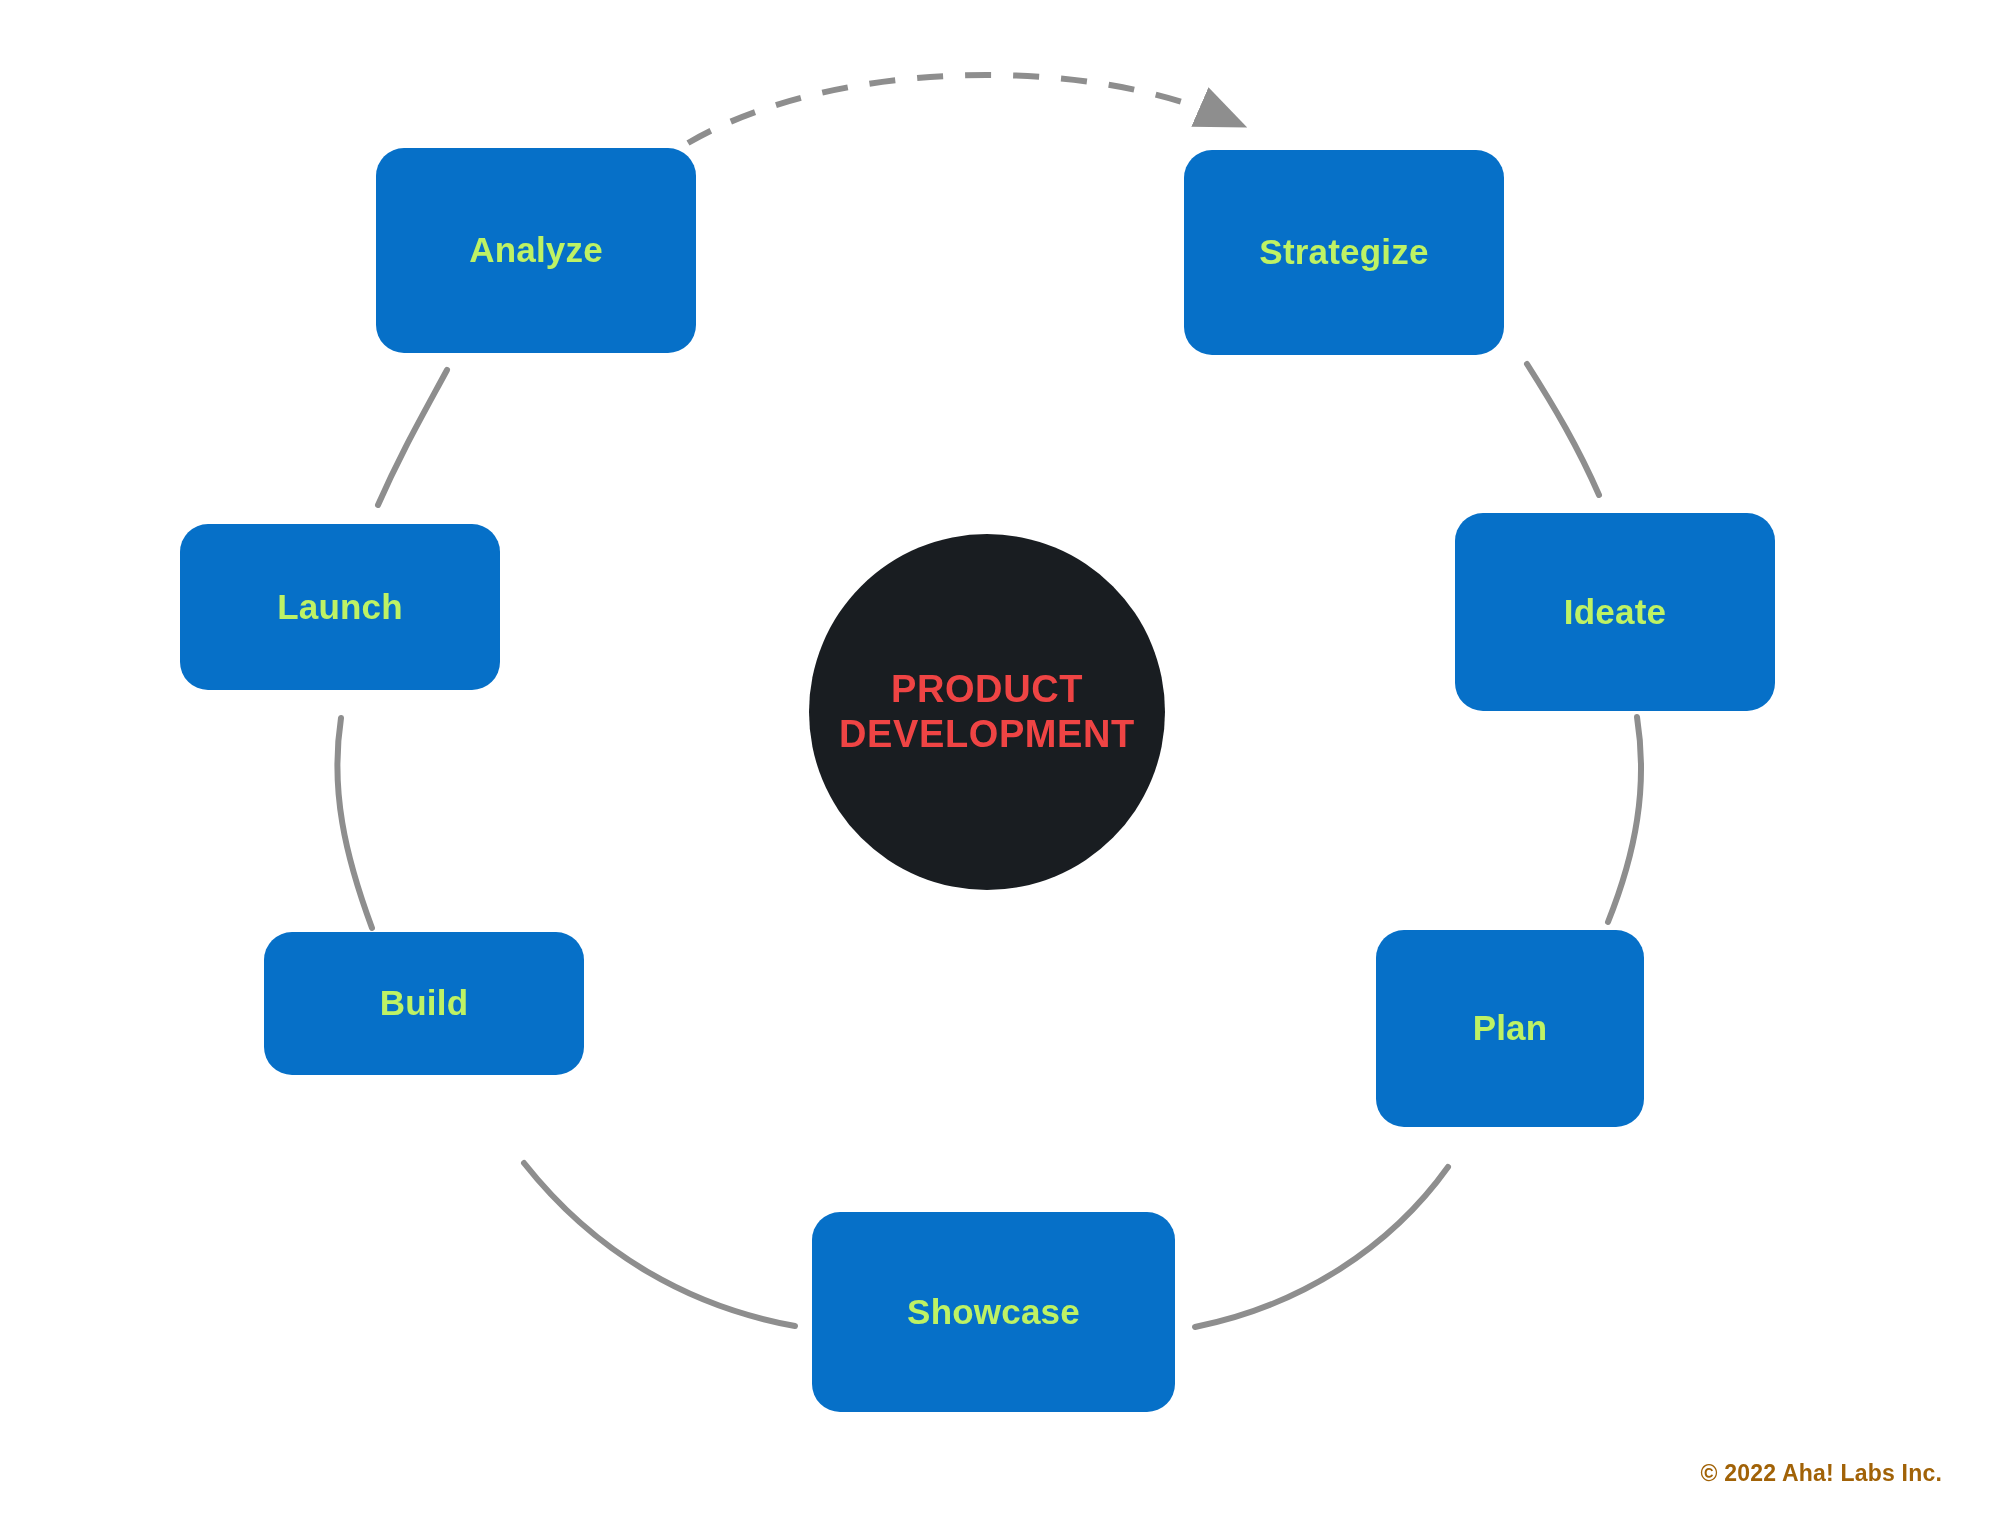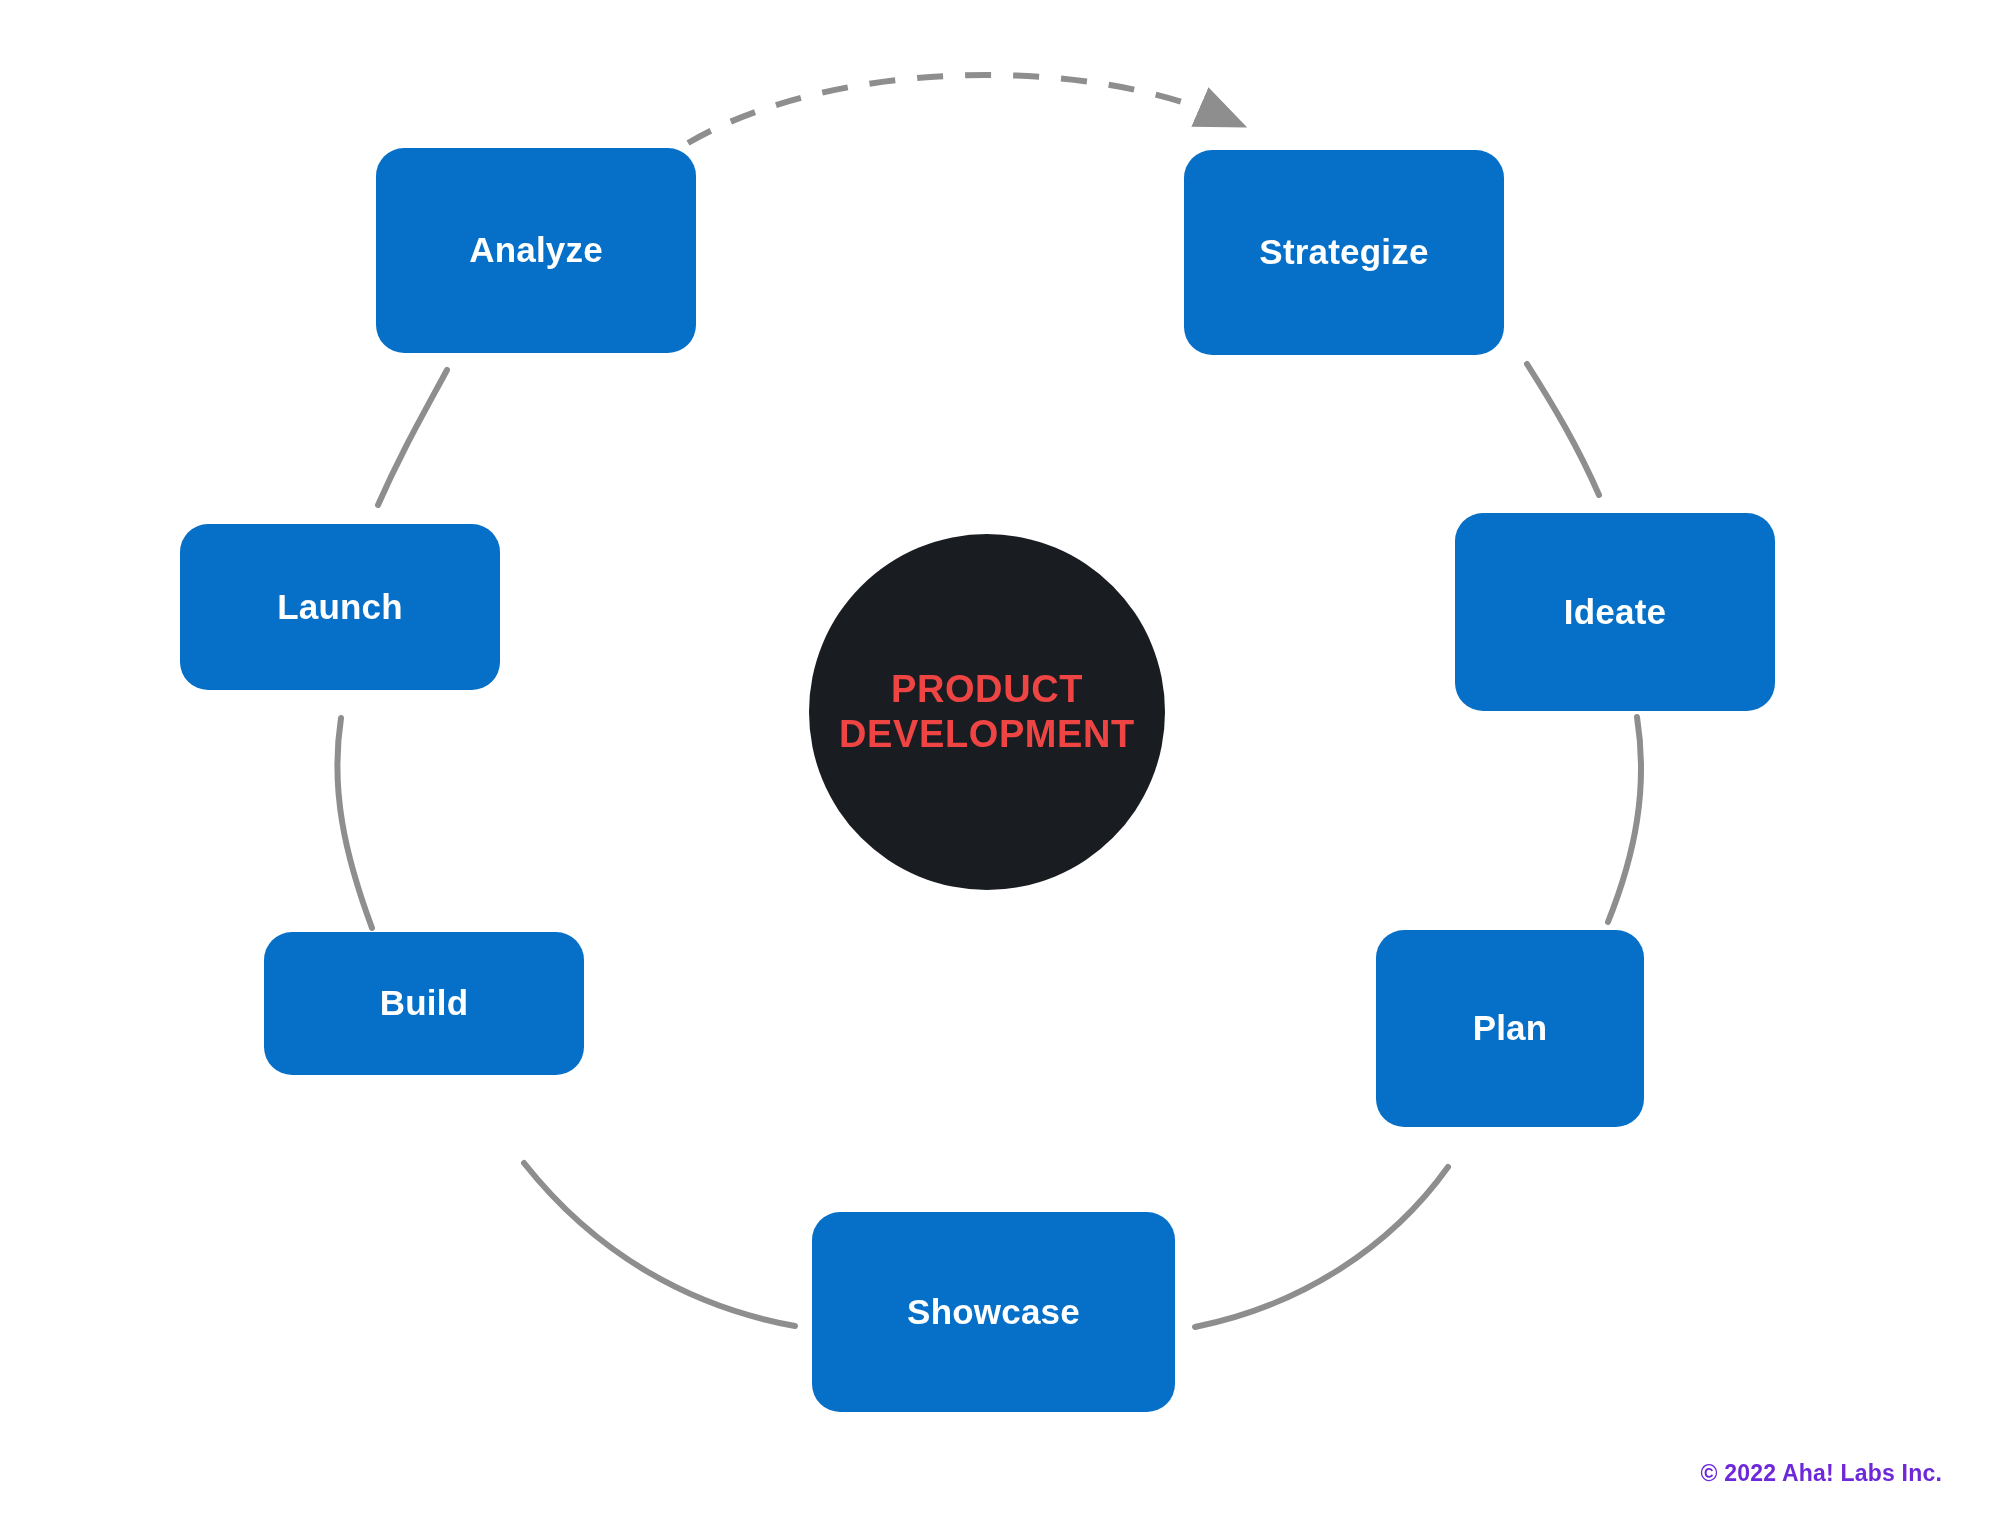--- a/index.html
+++ b/index.html
@@ -30,21 +30,21 @@
   .node-box {
     position: absolute;
     box-sizing: border-box;
     background: #0670C8;
     border-radius: 28px;
     display: flex;
     align-items: center;
     justify-content: center;
   }
   .node-label {
-    color: #ffffff;
+    color: #bef264;
     font-family: "Liberation Sans", sans-serif;
     font-weight: bold;
     font-size: 35px;
     letter-spacing: 0.2px;
     line-height: 1.1;
     text-align: center;
     white-space: nowrap;
   }
   .hub-circle {
     position: absolute;
@@ -62,21 +62,21 @@
     line-height: 1.18;
     text-align: center;
     letter-spacing: 0.6px;
     text-transform: uppercase;
     white-space: pre-line;
   }
   .copyright {
     position: absolute;
     right: 58px;
     bottom: 44px;
-    color: #6d28d9;
+    color: #a16207;
     font-family: "Liberation Sans", sans-serif;
     font-weight: bold;
     font-size: 23px;
     letter-spacing: 0.2px;
     white-space: nowrap;
   }
 </style>
 </head>
 <body>
 

